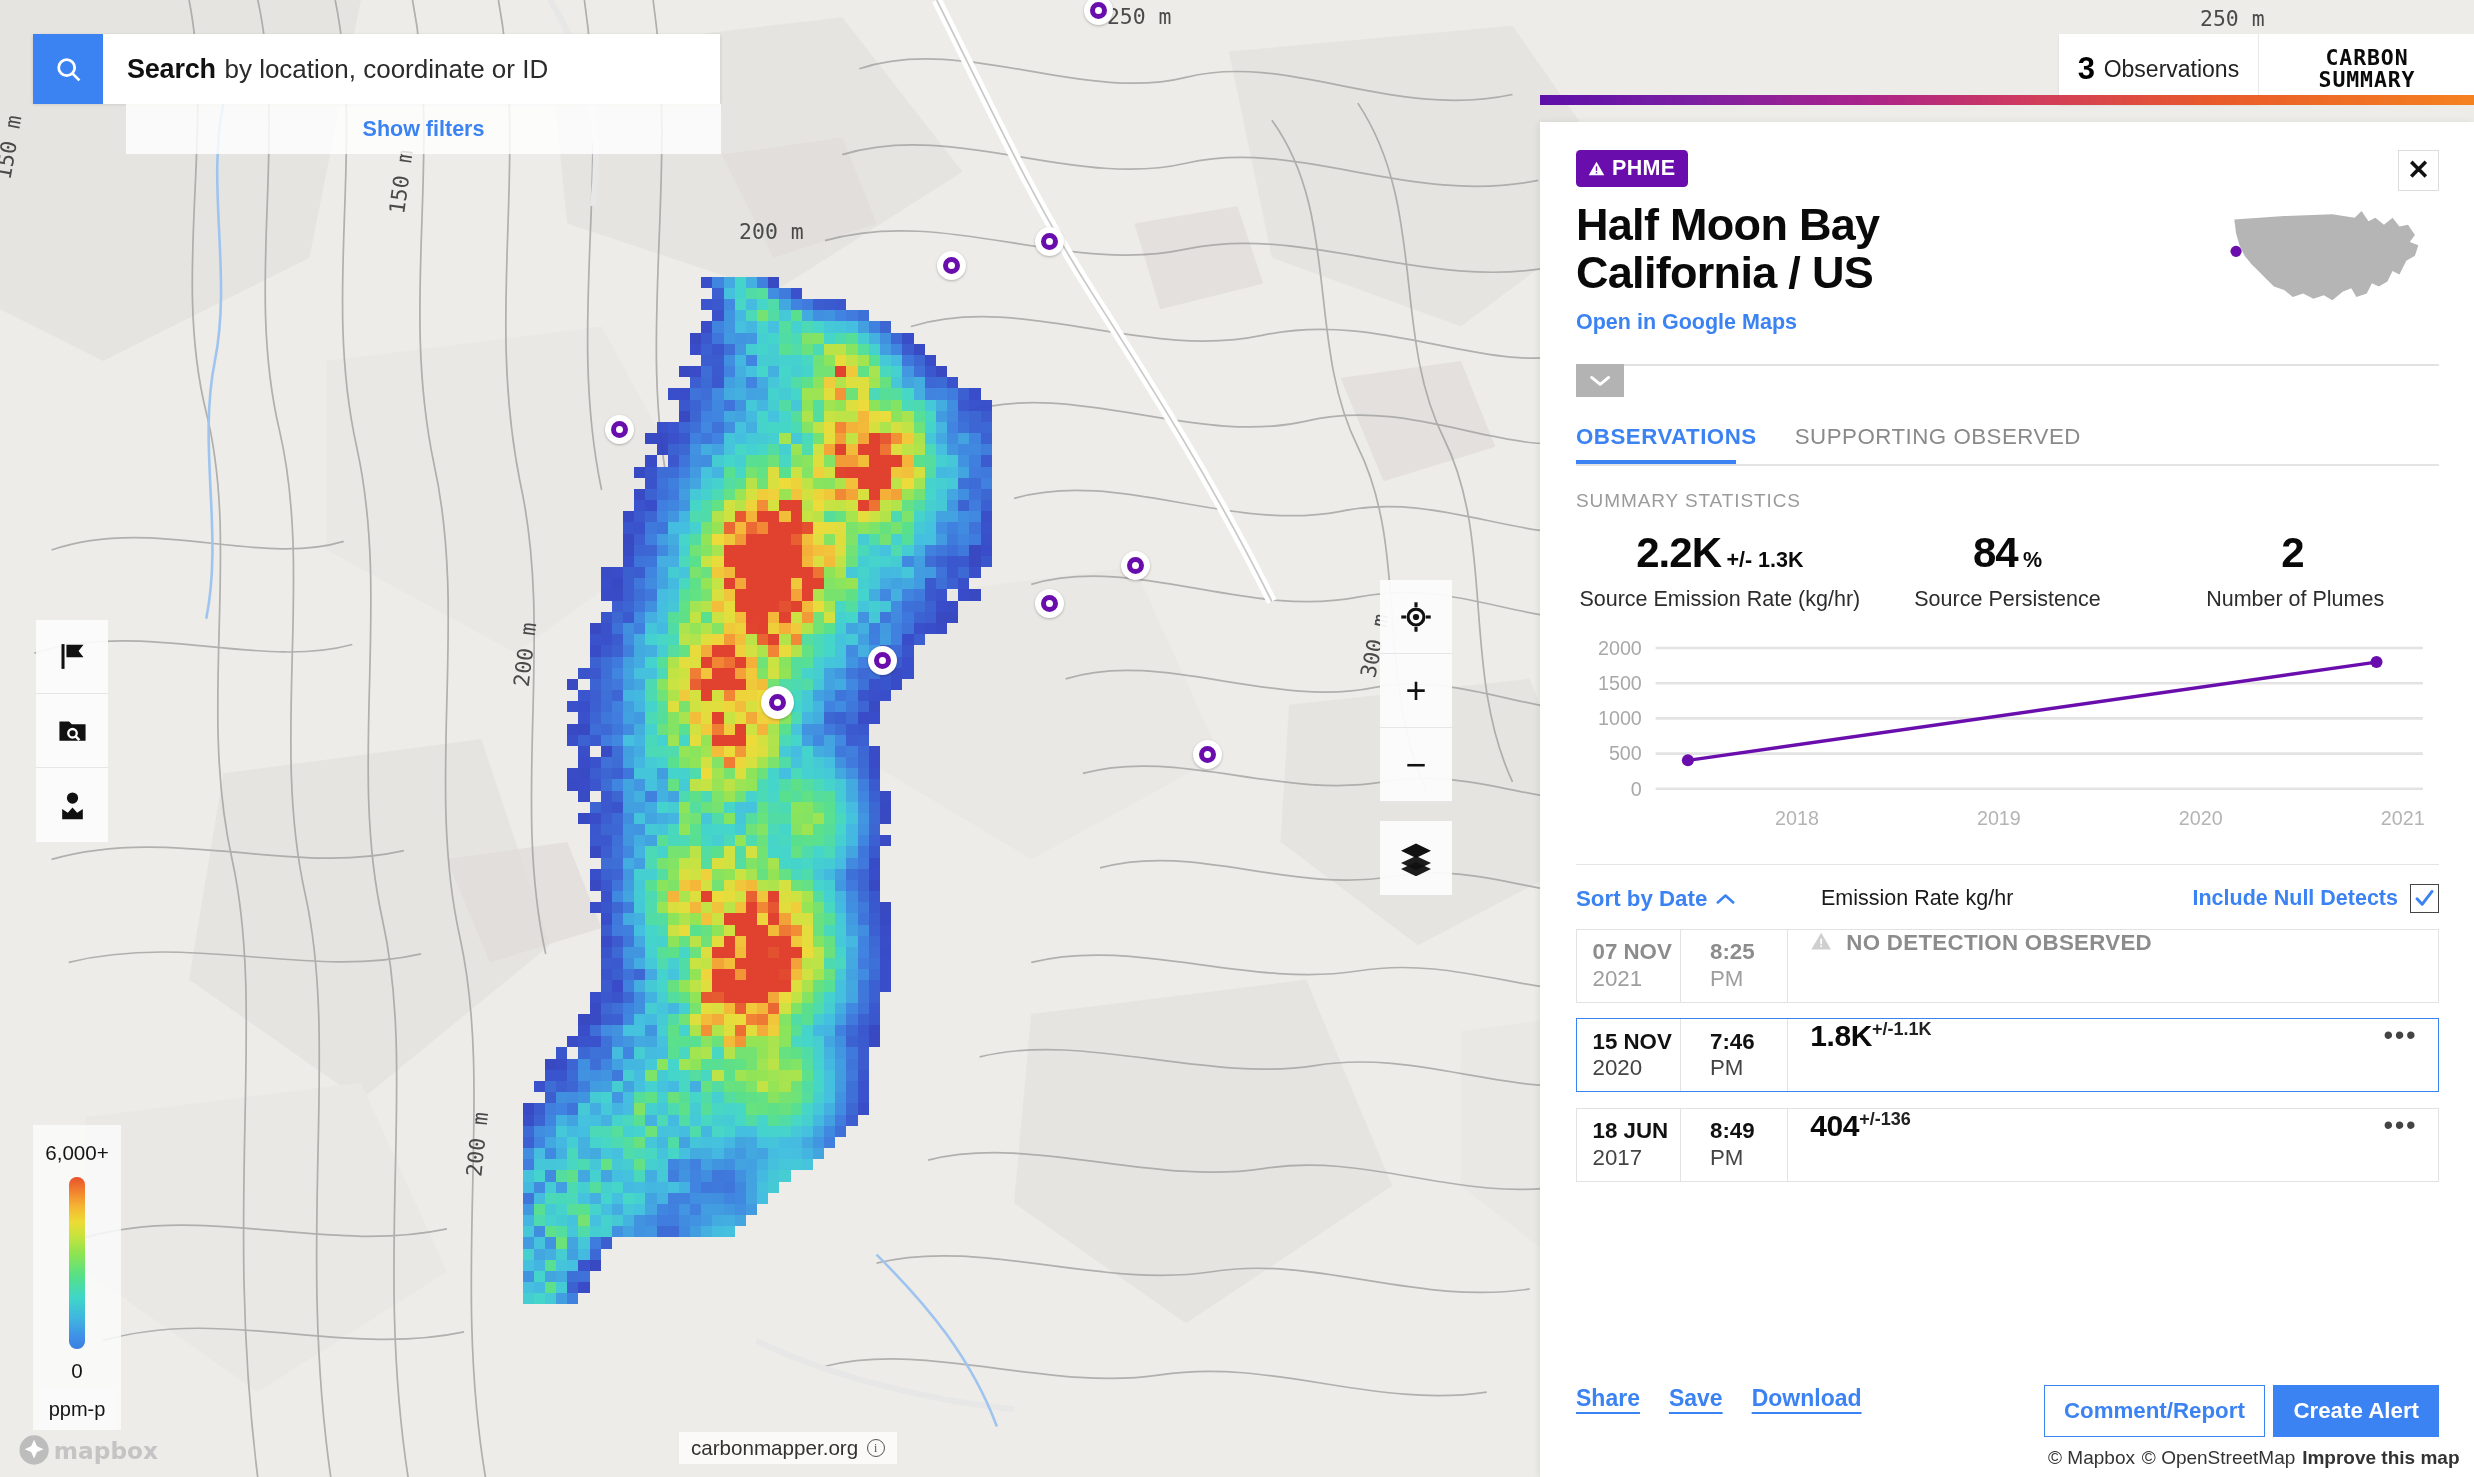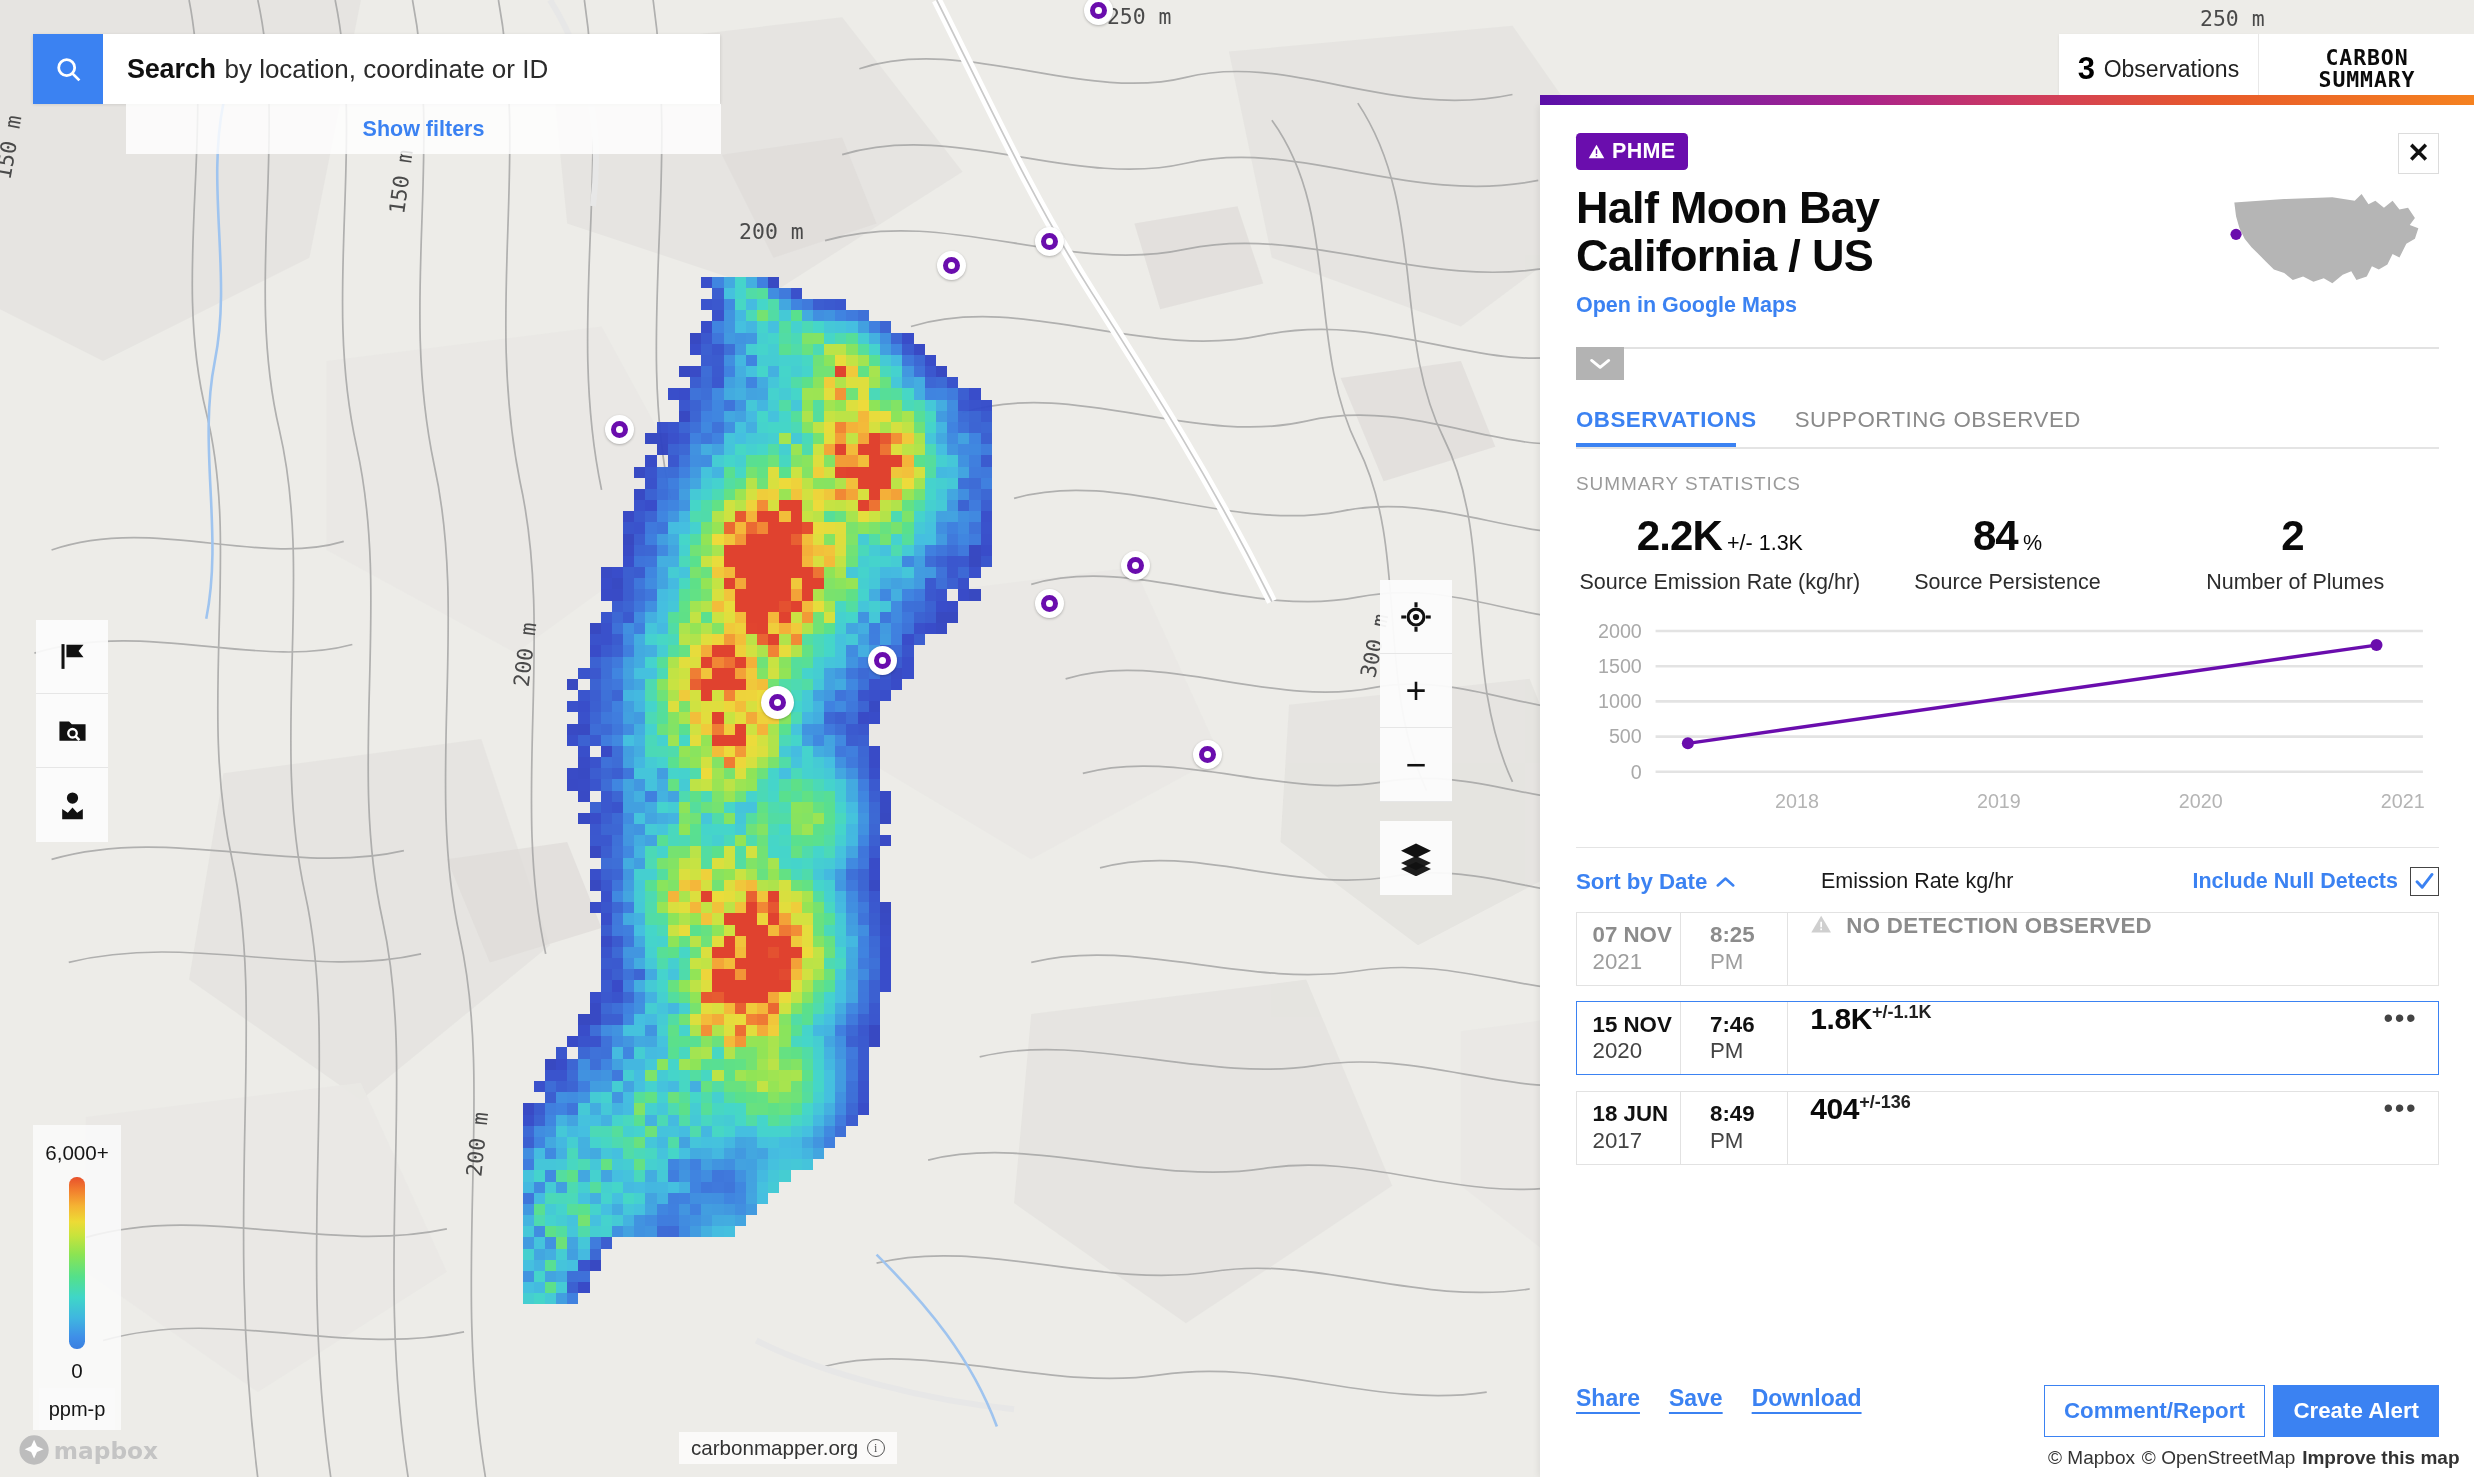--- a/index.html
+++ b/index.html
@@ -107,21 +107,21 @@
     font-size: 20.6px; color: #333; display: flex; align-items: center; gap: 8.6px;
   }
   .info-ic {
     width: 18px; height: 18px; border: 1.5px solid #555; border-radius: 50%;
     font-size: 12px; color: #555; display: flex; align-items: center; justify-content: center;
     font-family: "Liberation Serif", serif;
   }
 
   
   .panel {
-    position: absolute; right: 0; top: 105px; width: 935px; bottom: 0;
+    position: absolute; right: 0; top: 122px; width: 935px; bottom: 0;
     background: #fff; z-index: 50; display: flex; flex-direction: column;
     box-shadow: -1.7px 0 6.9px rgba(0,0,0,.07);
   }
   .panel-grad {
     position: absolute; right: 0; top: 95px; width: 935px; height: 10.3px; z-index: 51;
     background: linear-gradient(to right, #5b0fa8 0%, #7b1fa2 16%, #a8228c 34%, #cf3b5e 52%, #e85a2a 72%, #f58220 100%);
   }
   .panel-body { flex: 1; overflow: hidden; padding: 0 36px; position: relative; }
 
   .badge-row { padding-top: 27.5px; display: flex; align-items: flex-start; }
@@ -158,21 +158,21 @@
   .tab.active { color: #3b82f2; font-weight: 700; }
   .tab.active::after {
     content: ""; position: absolute; left: 0; bottom: 0; width: 160px; height: 4.3px; background: #3b82f2;
   }
   .tabs-rule { height: 1.7px; background: #e4e4e4; width: 100%; }
 
   .sumlabel { font-size: 19px; color: #9b9b9b; letter-spacing: 0.9px; margin-top: 24px; }
   .stats { display: flex; margin-top: 17px; }
   .stat { flex: 1; text-align: center; }
   .stat-val { font-size: 42px; font-weight: 800; color: #0a0a0a; letter-spacing: -0.9px; }
-  .stat-val .u { font-size: 21.5px; font-weight: 400; margin-left: 5.2px; letter-spacing: 0; }
+  .stat-val .u { font-size: 21.5px; font-weight: 700; margin-left: 5.2px; letter-spacing: 0; }
   .stat-cap { font-size: 21.5px; color: #2c2c2c; margin-top: 10.3px; font-weight: 300; }
 
   .chart-wrap { margin-top: 24px; height: 206px; position: relative; }
 
   .list-hdr {
     display: flex; align-items: center; margin-top: 22.3px; padding-top: 19px;
     border-top: 0.9px solid #e4e4e4;
   }
   .sortby { color: #3b82f2; font-size: 22.3px; font-weight: 600; cursor: pointer; display: flex; align-items: center; gap: 8.6px; }
   .colhdr { font-size: 21.5px; color: #1a1a1a; margin-left: 86px; font-weight: 300; }

